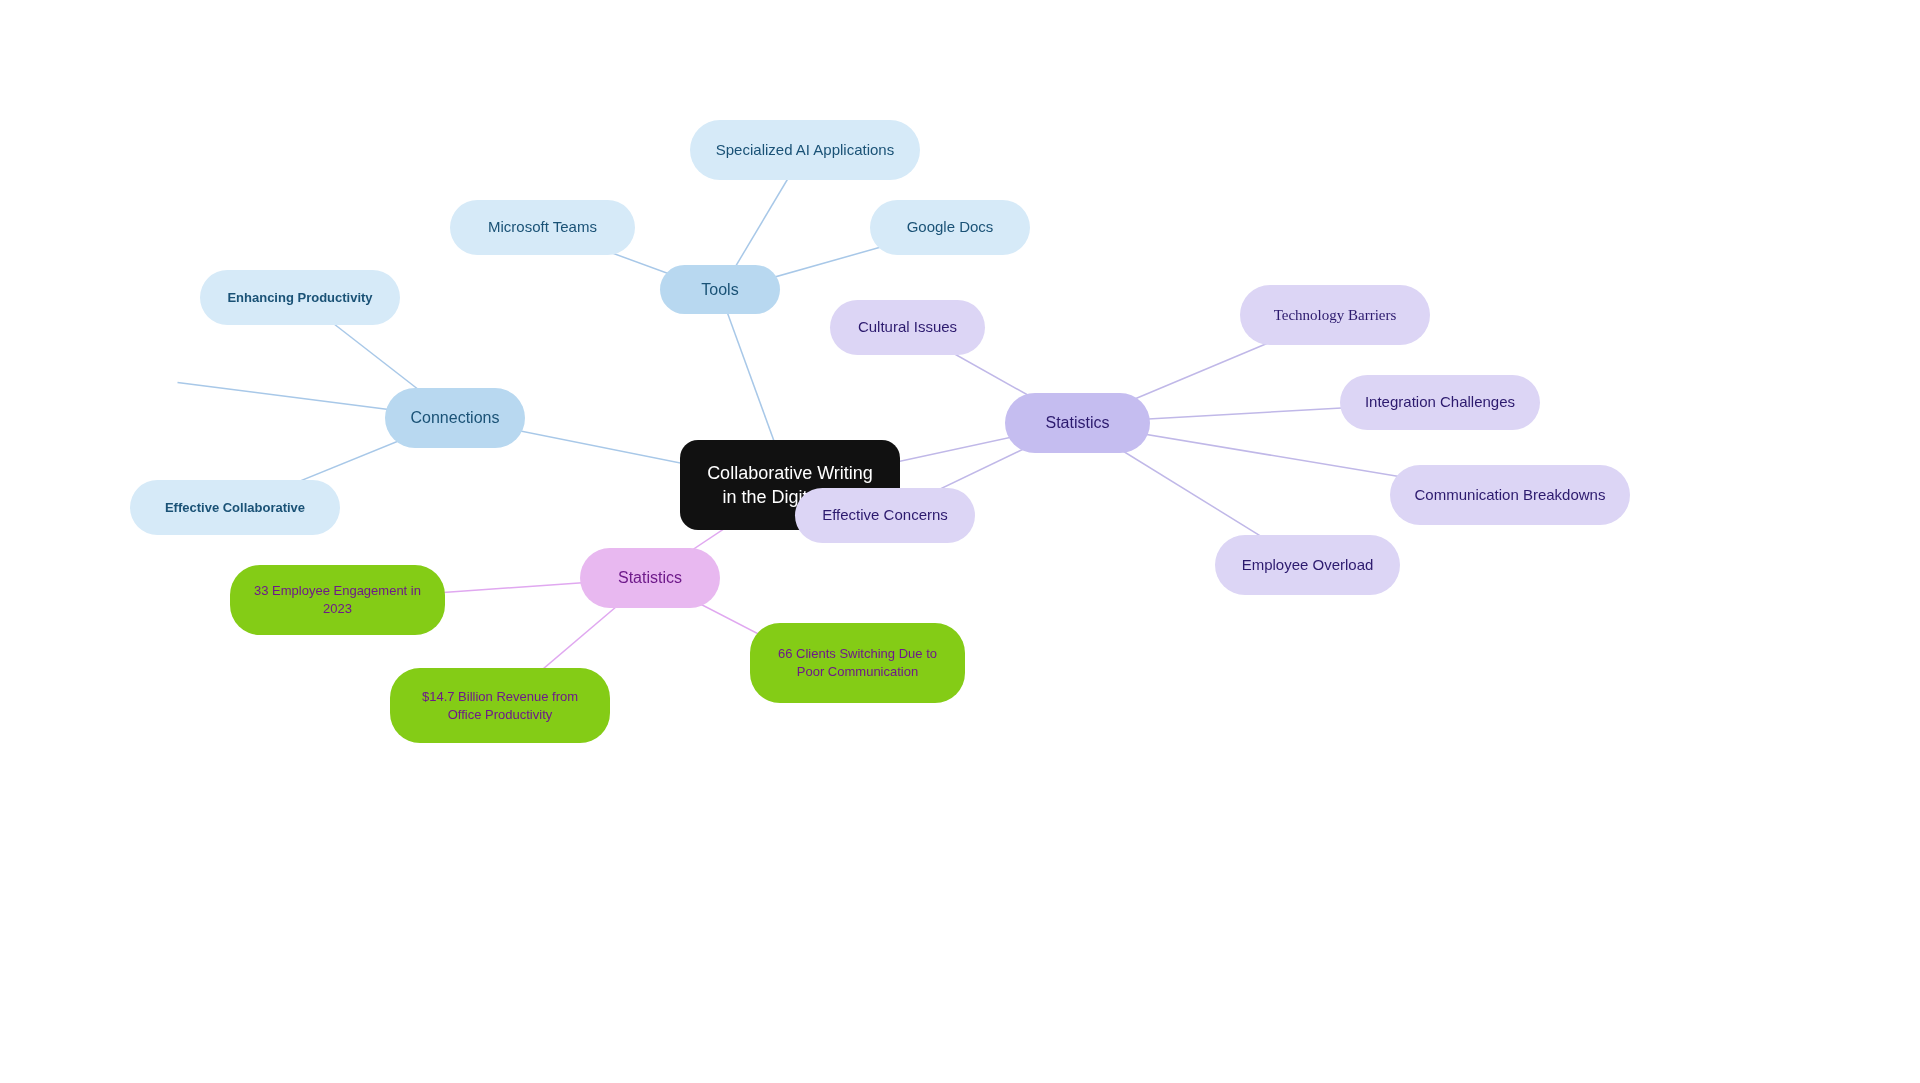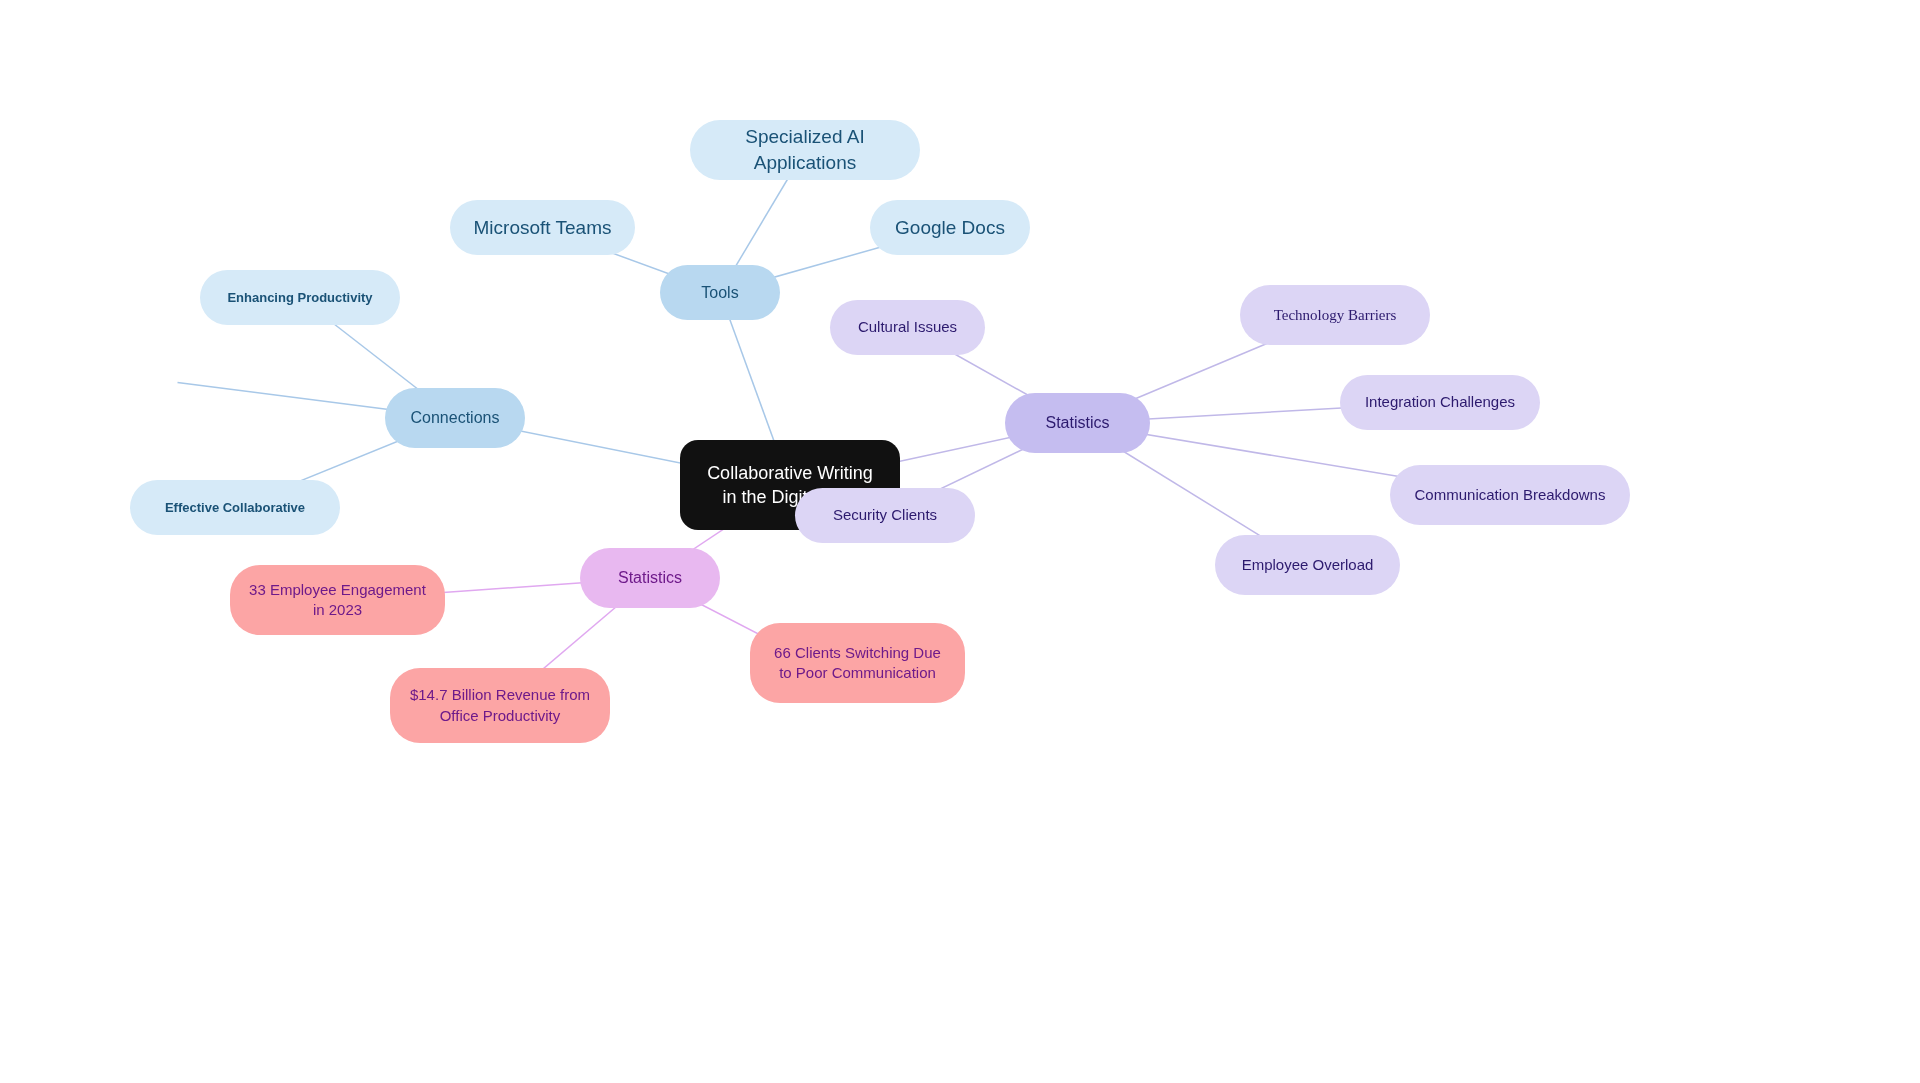--- a/index.html
+++ b/index.html
@@ -58,37 +58,37 @@
     }
     .statistics-node {
       background: #e8b8f0;
       color: #6e1a8a;
       width: 140px;
       height: 60px;
     }
     .tools-child {
       background: #d6eaf8;
       color: #1a5276;
-      font-size: 19px;
+      font-size: 15px;
     }
     .importance-child {
       background: #d6eaf8;
       color: #1a5276;
       font-size: 13px;
       font-weight: bold;
     }
     .challenges-child {
       background: #dcd5f5;
       color: #2c1a6e;
       font-size: 15px;
     }
     .statistics-child {
-      background: #fca5a5;
+      background: #84cc16;
       color: #6e1a8a;
-      font-size: 15px;
+      font-size: 13px;
     }
   </style>
 </head>
 <body>
 
 <svg id="mind-map">
 
 <line x1="790" y1="485" x2="720" y2="292.5" stroke="#a8c8e8" stroke-width="1.5"></line>
     <line x1="720" y1="292.5" x2="805" y2="150" stroke="#a8c8e8" stroke-width="1.5"></line>
     <line x1="720" y1="292.5" x2="542.5" y2="227.5" stroke="#a8c8e8" stroke-width="1.5"></line>
@@ -106,31 +106,31 @@
     <line x1="1077.5" y1="423" x2="885" y2="515.5" stroke="#c0b8e8" stroke-width="1.5"></line>
     <line x1="790" y1="485" x2="650" y2="578" stroke="#e0a8f0" stroke-width="1.5"></line>
     <line x1="650" y1="578" x2="337.5" y2="600" stroke="#e0a8f0" stroke-width="1.5"></line>
     <line x1="650" y1="578" x2="500" y2="705.5" stroke="#e0a8f0" stroke-width="1.5"></line>
     <line x1="650" y1="578" x2="857.5" y2="685" stroke="#e0a8f0" stroke-width="1.5"></line>
   </svg>
 
 <div id="nodes-container" style="position:absolute;top:0;left:0;width:1920px;height:1083px;pointer-events:none;">
     <div class="node-label center-node" style="left: 680px; top: 440px; width: 220px; height: 90px;">Collaborative Writing in the
 Digital Age</div>
-    <div class="node-label tools-node" style="left: 660px; top: 265px; width: 120px; height: 55px;">Tools</div>
+    <div class="node-label tools-node" style="left: 660px; top: 265px; width: 120px; height: 49px;">Tools</div>
     <div class="node-label tools-child" style="left: 690px; top: 120px; width: 230px; height: 60px;">Specialized AI Applications</div>
     <div class="node-label tools-child" style="left: 450px; top: 200px; width: 185px; height: 55px;">Microsoft Teams</div>
     <div class="node-label tools-child" style="left: 870px; top: 200px; width: 160px; height: 55px;">Google Docs</div>
     <div class="node-label importance-node" style="left: 385px; top: 388px; width: 140px; height: 60px;">Connections</div>
     <div class="node-label importance-child" style="left: 200px; top: 270px; width: 200px; height: 55px;">Enhancing Productivity</div>
     <div class="node-label importance-child" style="left: 130px; top: 480px; width: 210px; height: 55px;">Effective Collaborative</div>
     <div class="node-label challenges-node" style="left: 1005px; top: 393px; width: 145px; height: 60px;">Statistics</div>
     <div class="node-label challenges-child" style="left: 830px; top: 300px; width: 155px; height: 55px;">Cultural Issues</div>
     <div class="node-label challenges-child" style="left: 1240px; top: 285px; width: 190px; height: 60px; font-family: Liberation Serif, serif;">Technology Barriers</div>
     <div class="node-label challenges-child" style="left: 1340px; top: 375px; width: 200px; height: 55px;">Integration Challenges</div>
     <div class="node-label challenges-child" style="left: 1390px; top: 465px; width: 240px; height: 60px;">Communication Breakdowns</div>
     <div class="node-label challenges-child" style="left: 1215px; top: 535px; width: 185px; height: 60px;">Employee Overload</div>
-    <div class="node-label challenges-child" style="left: 795px; top: 488px; width: 180px; height: 55px;">Security Clients</div>
+    <div class="node-label challenges-child" style="left: 795px; top: 488px; width: 180px; height: 55px;">Effective Concerns</div>
     <div class="node-label statistics-node" style="left: 580px; top: 548px; width: 140px; height: 60px;">Statistics</div>
     <div class="node-label statistics-child" style="left: 230px; top: 565px; width: 215px; height: 70px;">33 Employee Engagement in 2023</div>
     <div class="node-label statistics-child" style="left: 390px; top: 668px; width: 220px; height: 75px;">$14.7 Billion Revenue from Office Productivity</div>
     <div class="node-label statistics-child" style="left: 750px; top: 623px; width: 215px; height: 80px;">66 Clients Switching Due to Poor Communication</div>
   </div>
 
 </body></html>

